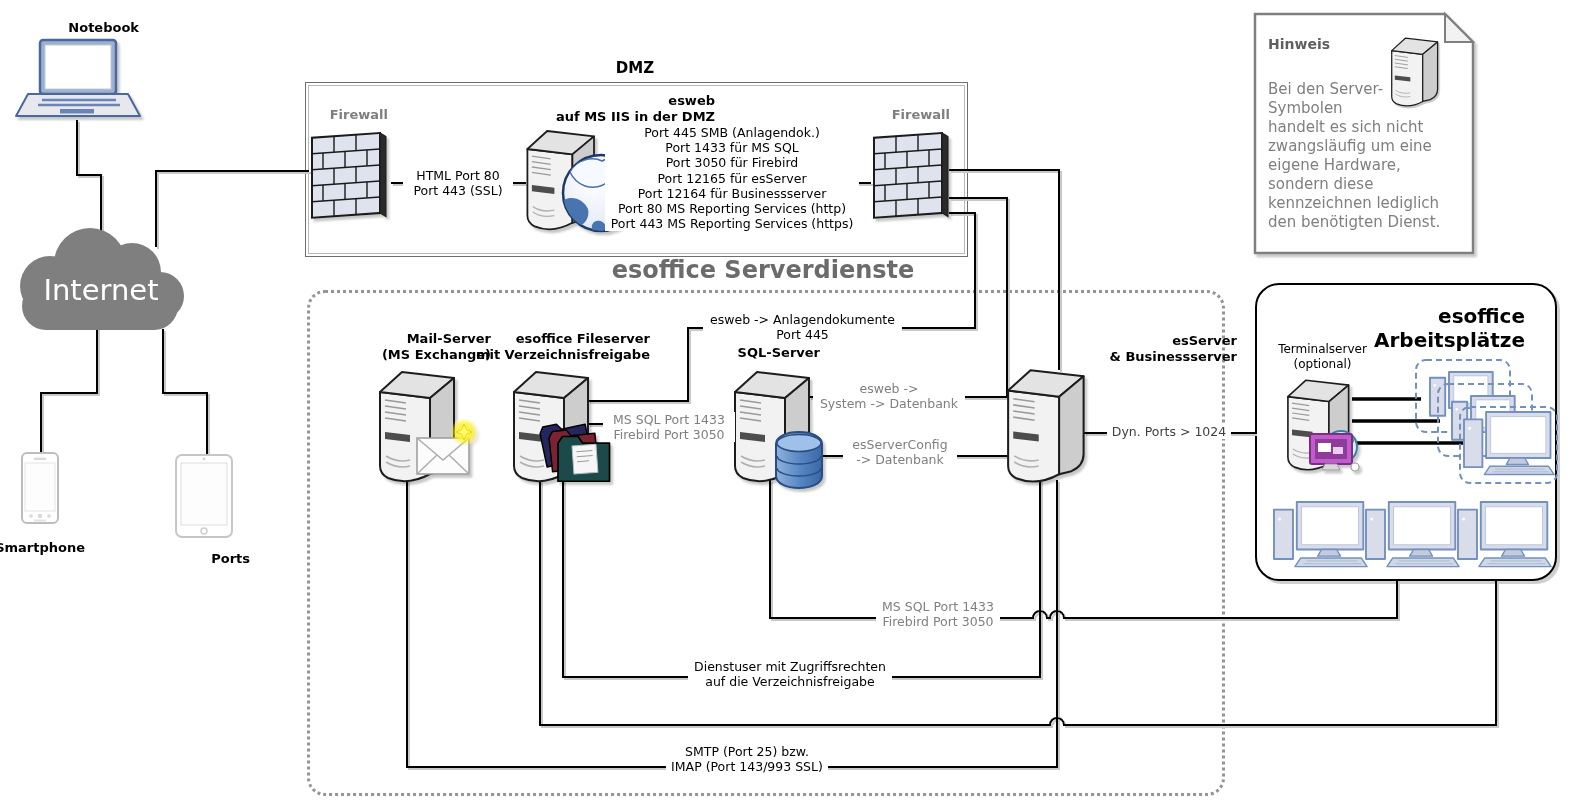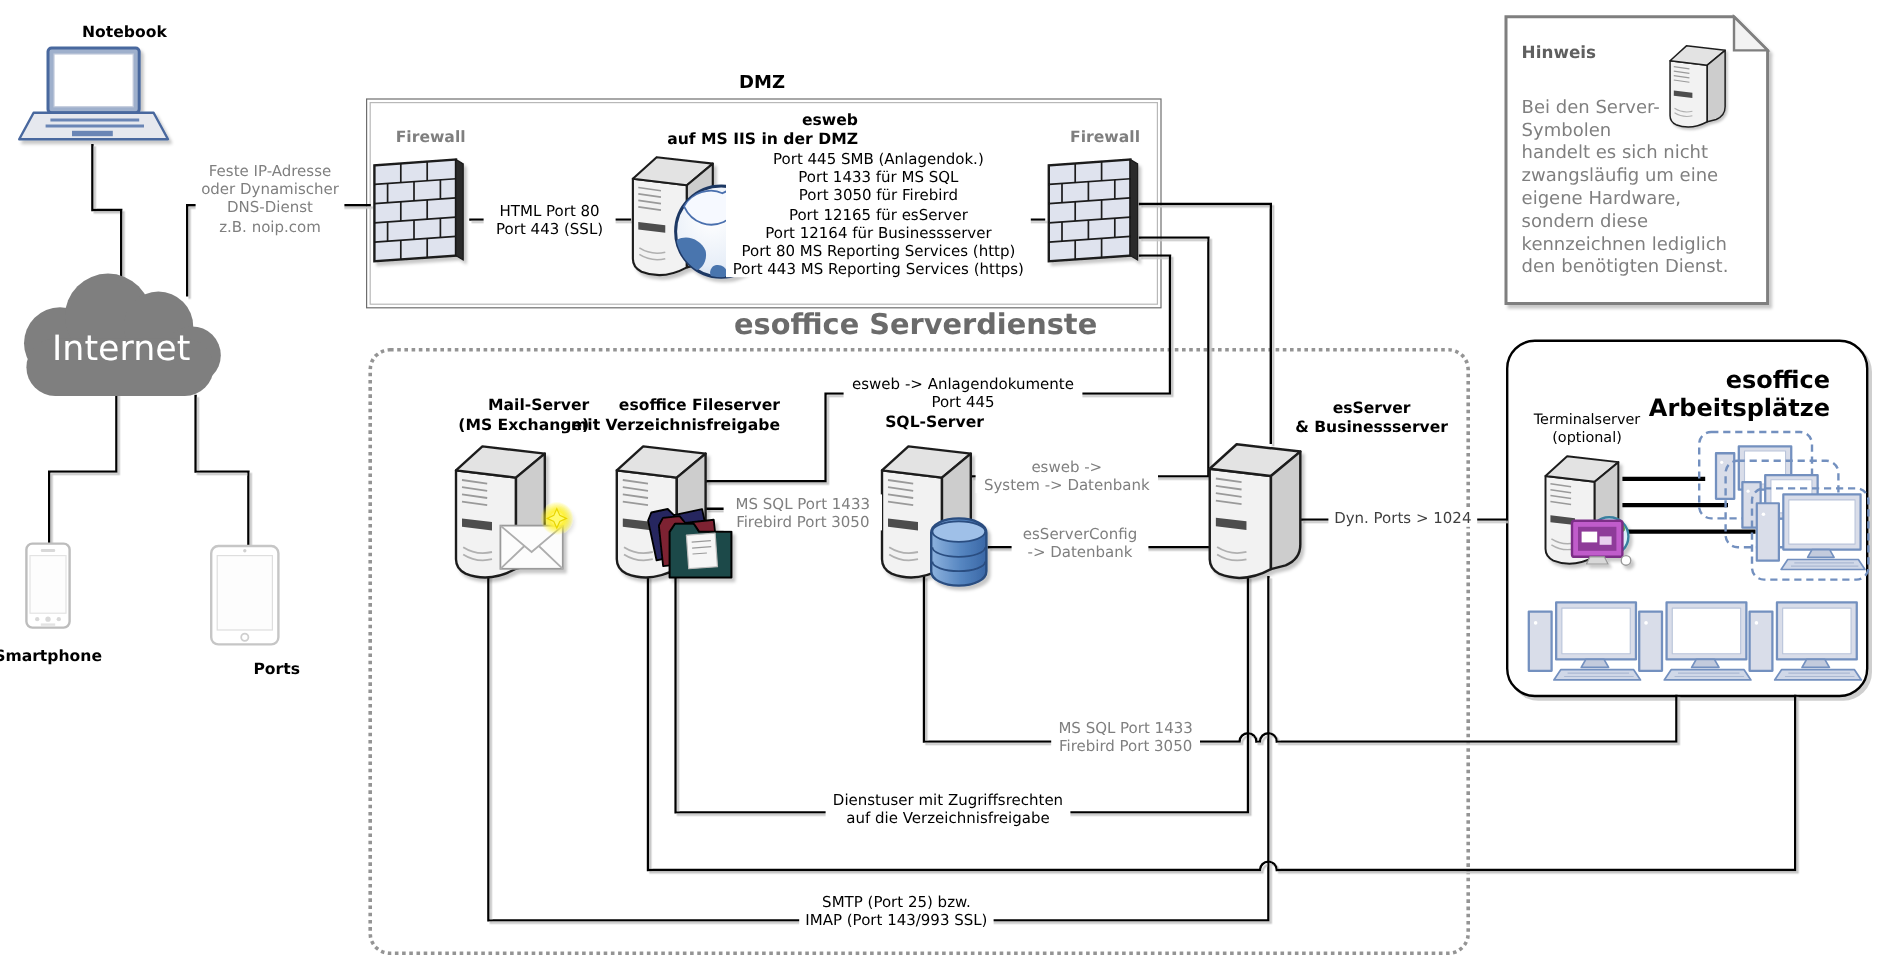--- a/index.html
+++ b/index.html
@@ -7,21 +7,21 @@
           font-family:"DejaVu Sans","Liberation Sans",sans-serif;}
   .abs{position:absolute;}
   .pre{white-space:pre-line;}
   
   .dmz-outer{border:1px solid #6e6e6e;background:transparent;}
   .dmz-inner{position:absolute;left:2px;top:2px;right:2px;bottom:2px;border:1px solid #b8b8b8;}
   .dashed-box{border:3px dotted #949494;border-radius:18px;}
   .work-box{border:2px solid #000;border-radius:24px;background:#fff;box-shadow:3px 3px 0 #cfcfcf;}
   
   .node-label{font-size:13px;font-weight:bold;color:#000;text-align:right;line-height:15.5px;z-index:6;}
-  .left-align{text-align:center;}
+  .left-align{text-align:right;margin-left:24px;}
   .gray-label{color:#7f7f7f;}
   .edge{font-size:12.5px;color:#000;text-align:center;line-height:15.2px;background:#fff;z-index:6;padding:0 2px;}
   .edge.gray{color:#7f7f7f;}
   .edge.dark{color:#3f3f3f;}
   .big-title{font-size:24px;font-weight:bold;color:#6b6b6b;text-align:center;z-index:6;}
   .dmz-title{font-size:15px;font-weight:bold;color:#000;text-align:center;z-index:6;}
   .work-title{font-size:20px;font-weight:bold;color:#000;text-align:right;z-index:6;}
   .internet-label{font-size:29px;color:#fff;text-align:center;z-index:6;}
   .note-title{font-size:14px;font-weight:bold;color:#5f5f5f;z-index:6;}
   .note-body{font-size:15px;color:#7f7f7f;line-height:19px;z-index:6;}
@@ -285,24 +285,20 @@
   <div class="abs node-label" style="left:720px;top:345px;width:100px;">SQL-Server</div>
 
   <div class="abs node-label pre left-align" style="left:1073px;top:333px;width:140px;">esServer
 &amp; Businessserver</div>
 
   <div class="abs work-title" style="left:1285px;top:304px;width:240px;">esoffice Arbeitsplätze</div>
 
   <div class="abs pre" style="left:1270px;top:342px;width:105px;font-size:12px;color:#000;text-align:center;line-height:14.5px;z-index:6;">Terminalserver
 (optional)</div>
 
-  <div class="abs edge gray pre" style="left:163px;top:135px;width:120px;">Feste IP-Adresse
-oder Dynamischer
-DNS-Dienst
-z.B. noip.com</div>
 
   <div class="abs edge pre" style="left:403px;top:168px;width:106px;">HTML Port 80
 Port 443 (SSL)</div>
 
   <div class="abs edge pre" style="left:605px;top:125px;width:250px;">Port 445 SMB (Anlagendok.)
 Port 1433 für MS SQL
 Port 3050 für Firebird
 Port 12165 für esServer
 Port 12164 für Businessserver
 Port 80 MS Reporting Services (http)

